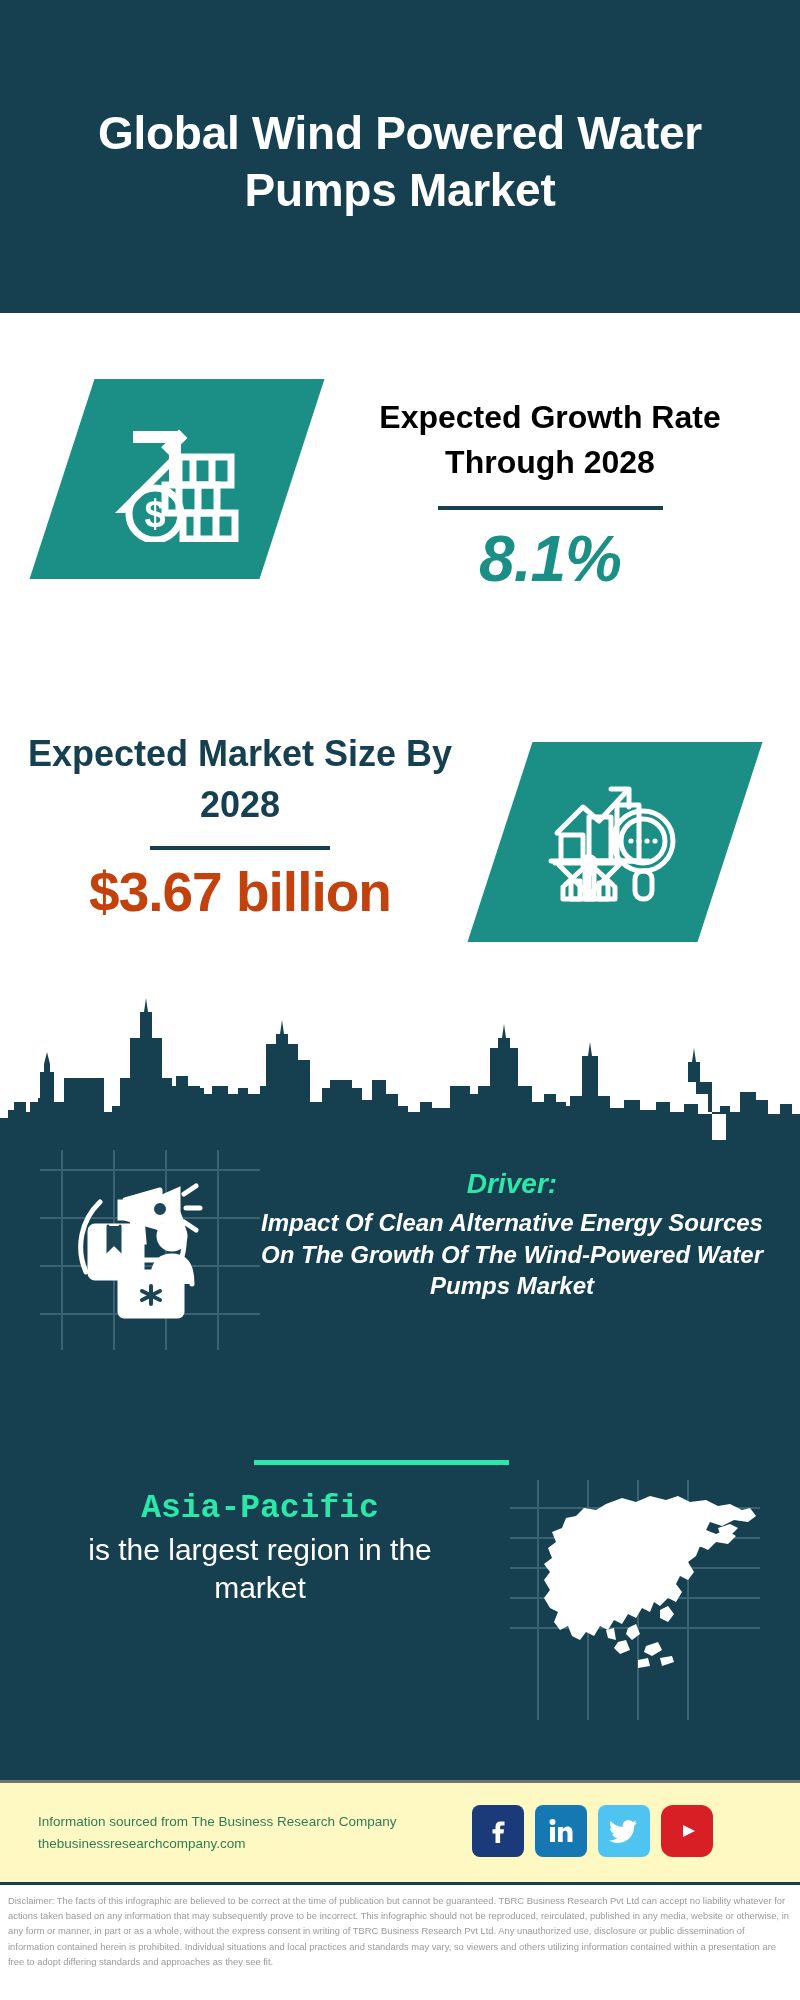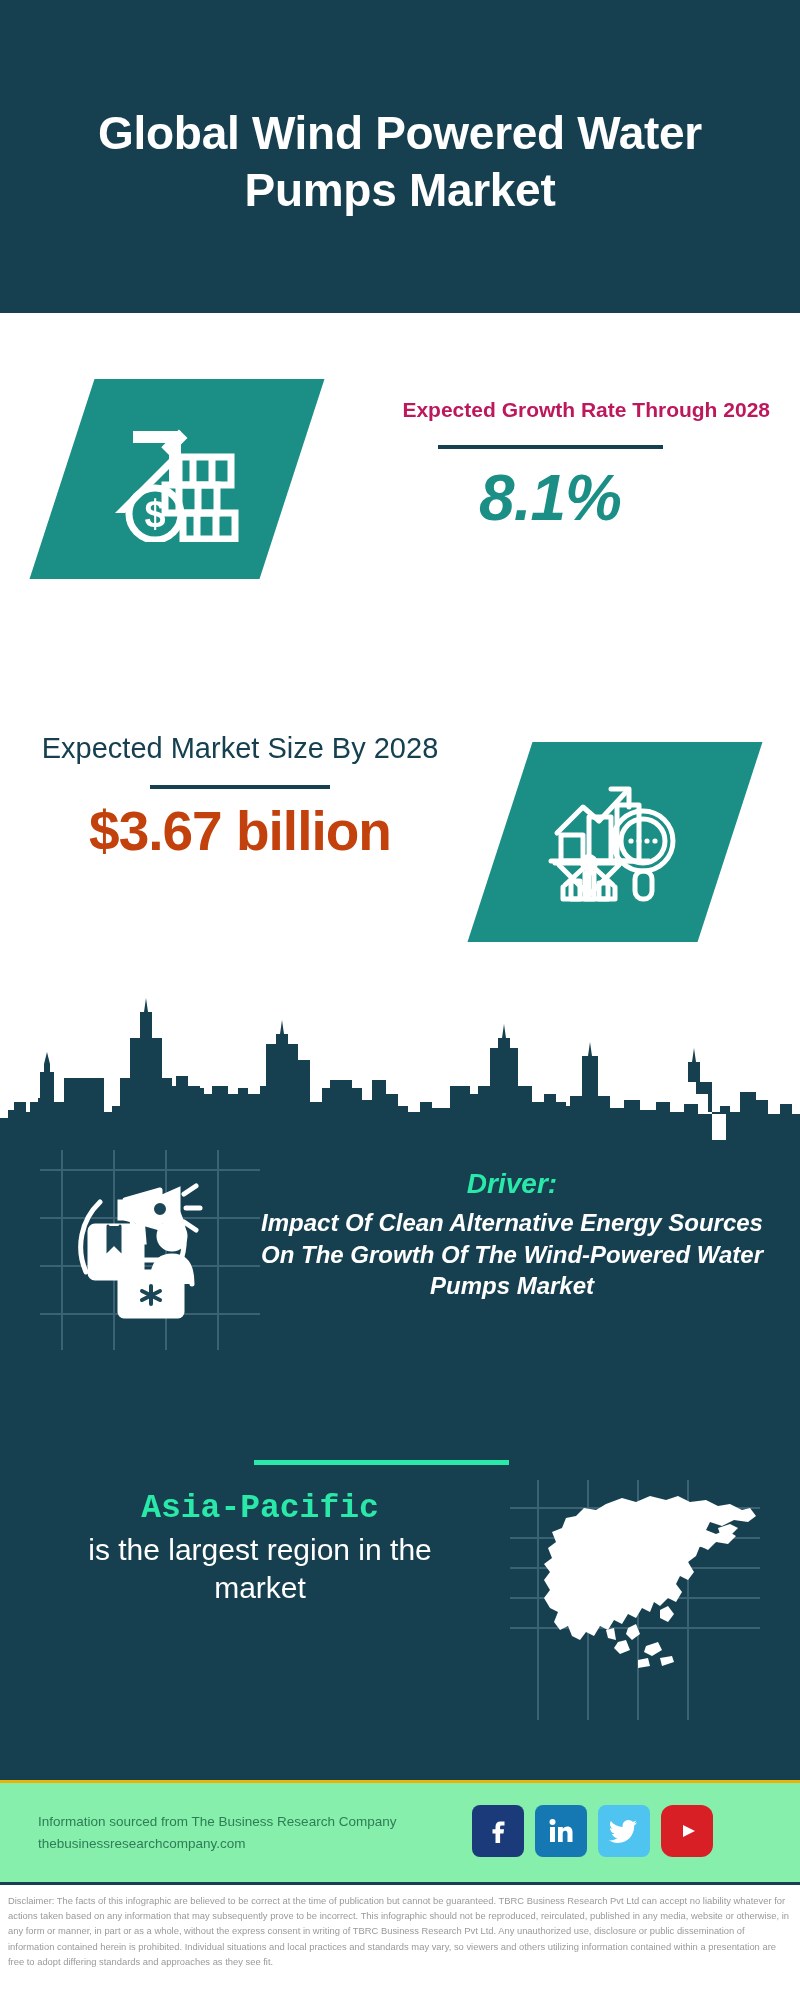--- a/index.html
+++ b/index.html
@@ -27,29 +27,29 @@
   
   .growth-wrap { position:absolute; left:0; top:313px; width:800px; height:330px; }
   .para-left {
     position:absolute; left:62px; top:66px; width:230px; height:200px;
     background:#1b8f85; transform:skewX(-18deg);
   }
   .para-left-inner { transform:skewX(18deg); width:100%; height:100%;
     display:flex; align-items:center; justify-content:center; }
   .growth-text { position:absolute; left:330px; top:0px; width:440px; text-align:center; }
   .growth-title {
-    color:#be185d; font-size:21px; font-weight:bold; line-height:1.42; margin-top:82px;text-align:right;
+    color:#000000; font-size:32px; font-weight:bold; line-height:1.42; margin-top:82px;
   }
   .rule-dark { width:225px; height:4px; background:#164050; margin:20px auto 0; }
   .growth-value { color:#1b8f85; font-size:64px; font-weight:bold; margin-top:12px; letter-spacing:-1px;font-style:italic; }
 
   
   .size-wrap { position:absolute; left:0; top:700px; width:800px; height:290px; }
   .size-text { position:absolute; left:20px; top:0; width:440px; text-align:center; }
-  .size-title { color:#164050; font-size:29px; font-weight:normal; line-height:1.42; margin-top:28px; }
+  .size-title { color:#164050; font-size:36px; font-weight:bold; line-height:1.42; margin-top:28px; }
   .size-rule { width:180px; height:4px; background:#164050; margin:16px auto 0; }
   .size-value { color:#c2410c; font-size:55px; font-weight:bold; margin-top:10px; letter-spacing:-1px; }
   .para-right {
     position:absolute; left:500px; top:42px; width:230px; height:200px;
     background:#1b8f85; transform:skewX(-18deg);
   }
   .para-right-inner { transform:skewX(18deg); width:100%; height:100%;
     display:flex; align-items:center; justify-content:center; }
 
   
@@ -70,21 +70,21 @@
   .mid-rule { position:absolute; left:254px; top:1460px; width:255px; height:5px; background:#2ae8a8; }
 
   .region-text { position:absolute; left:45px; top:1490px; width:430px; text-align:center; }
   .region-name { color:#2ae8a8; font-size:33px; font-weight:bold;font-family:Liberation Mono, monospace; }
   .region-sub { color:#ffffff; font-size:30px; font-weight:normal; line-height:1.28; margin-top:4px; }
   .map-box { position:absolute; left:510px; top:1480px; width:250px; height:240px; }
 
   
   .footer {
     position:absolute; left:0; top:1780px; width:800px; height:105px;
-    background:#86efac; border-top:3px solid #eab308; border-bottom:3px solid #164050;
+    background:#fef9c3; border-top:3px solid #737373; border-bottom:3px solid #164050;
     display:flex; align-items:center;
   }
   .footer-text { margin-left:38px; color:#2e7d55; font-size:13.5px; line-height:1.62; }
   .socials { position:absolute; left:472px; top:22px; display:flex; gap:11px; }
   .sicon { width:52px; height:52px; border-radius:8px; display:flex; align-items:center; justify-content:center; }
   .s-fb { background:#1b3a7a; }
   .s-li { background:#1578b3; }
   .s-tw { background:#4fc4f0; }
   .s-yt { background:#d91f26; border-radius:12px; }
 

